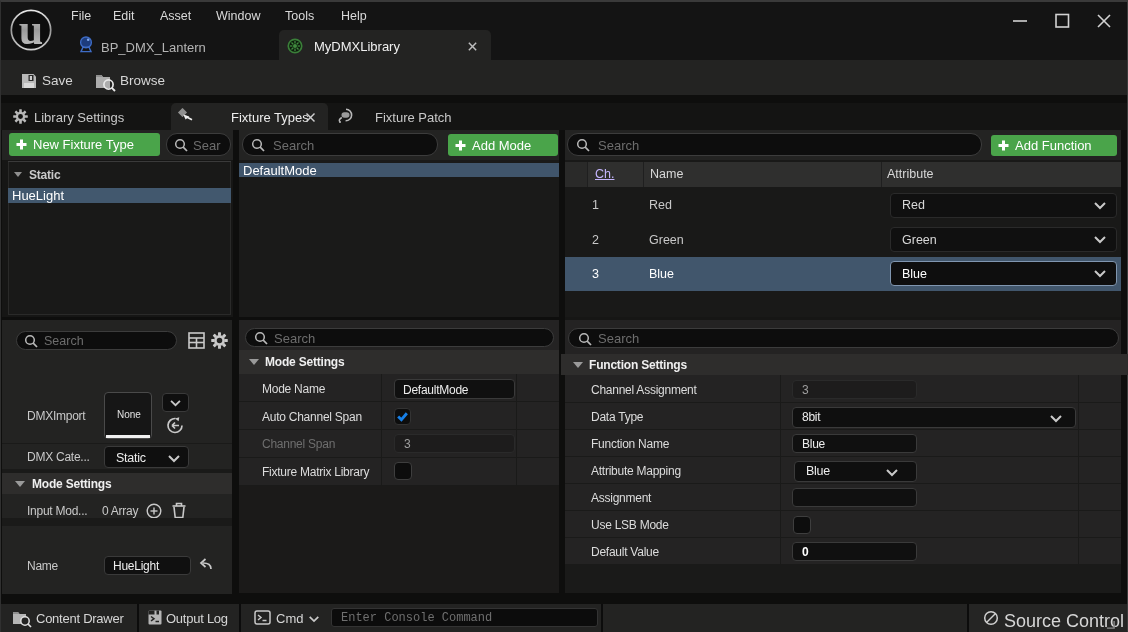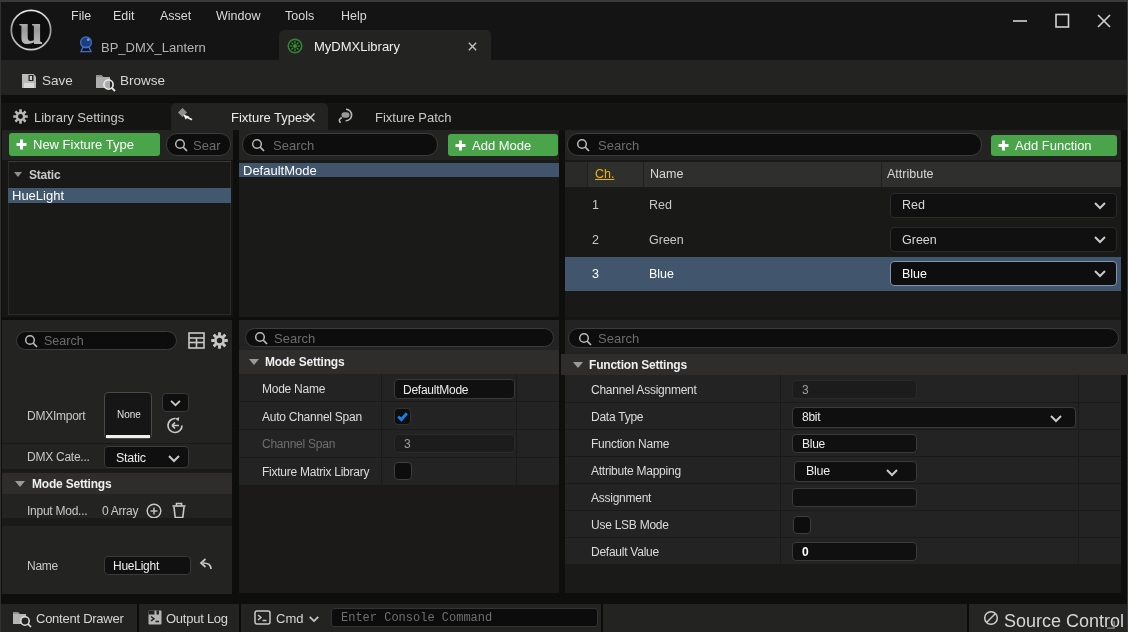--- a/index.html
+++ b/index.html
@@ -185,21 +185,21 @@
       </svg>
   Add Function
 </div>
 
 <div class="abs" style="left:564px;top:158px;width:556px;height:157px;background:#191918;"></div>
 <div class="abs" style="left:564px;top:160px;width:556px;height:25px;background:#2f2f2e;"></div>
 <div class="abs" style="left:564px;top:160px;width:22px;height:25px;background:#2a2a29;"></div>
 <div class="abs" style="left:586px;top:160px;width:1px;height:25px;background:#1f1f1f;"></div>
 <div class="abs" style="left:642px;top:160px;width:1px;height:25px;background:#1f1f1f;"></div>
 <div class="abs" style="left:880px;top:160px;width:1px;height:25px;background:#1f1f1f;"></div>
-<div class="txt" style="left:594px;top:165px;font-size:12.5px;color:#eab308;text-decoration:underline;">Ch.</div>
+<div class="txt" style="left:594px;top:165px;font-size:12.5px;color:#c4b5fd;text-decoration:underline;">Ch.</div>
 <div class="txt" style="left:649px;top:165px;font-size:12.5px;color:#d8d8d8;">Name</div>
 <div class="txt" style="left:886px;top:165px;font-size:12.5px;color:#d8d8d8;">Attribute</div>
 
 <div class="abs" style="left:564px;top:255px;width:556px;height:34px;background:#41566c;"></div>
 <div class="txt" style="left:591px;top:196px;font-size:12.5px;color:#c8c8c8;">1</div>
 <div class="txt" style="left:648px;top:196px;font-size:12.5px;color:#c8c8c8;">Red</div>
 <div class="txt" style="left:591px;top:231px;font-size:12.5px;color:#c8c8c8;">2</div>
 <div class="txt" style="left:648px;top:231px;font-size:12.5px;color:#c8c8c8;">Green</div>
 <div class="txt" style="left:591px;top:265px;font-size:12.5px;color:#fff;">3</div>
 <div class="txt" style="left:648px;top:265px;font-size:12.5px;color:#fff;">Blue</div>

